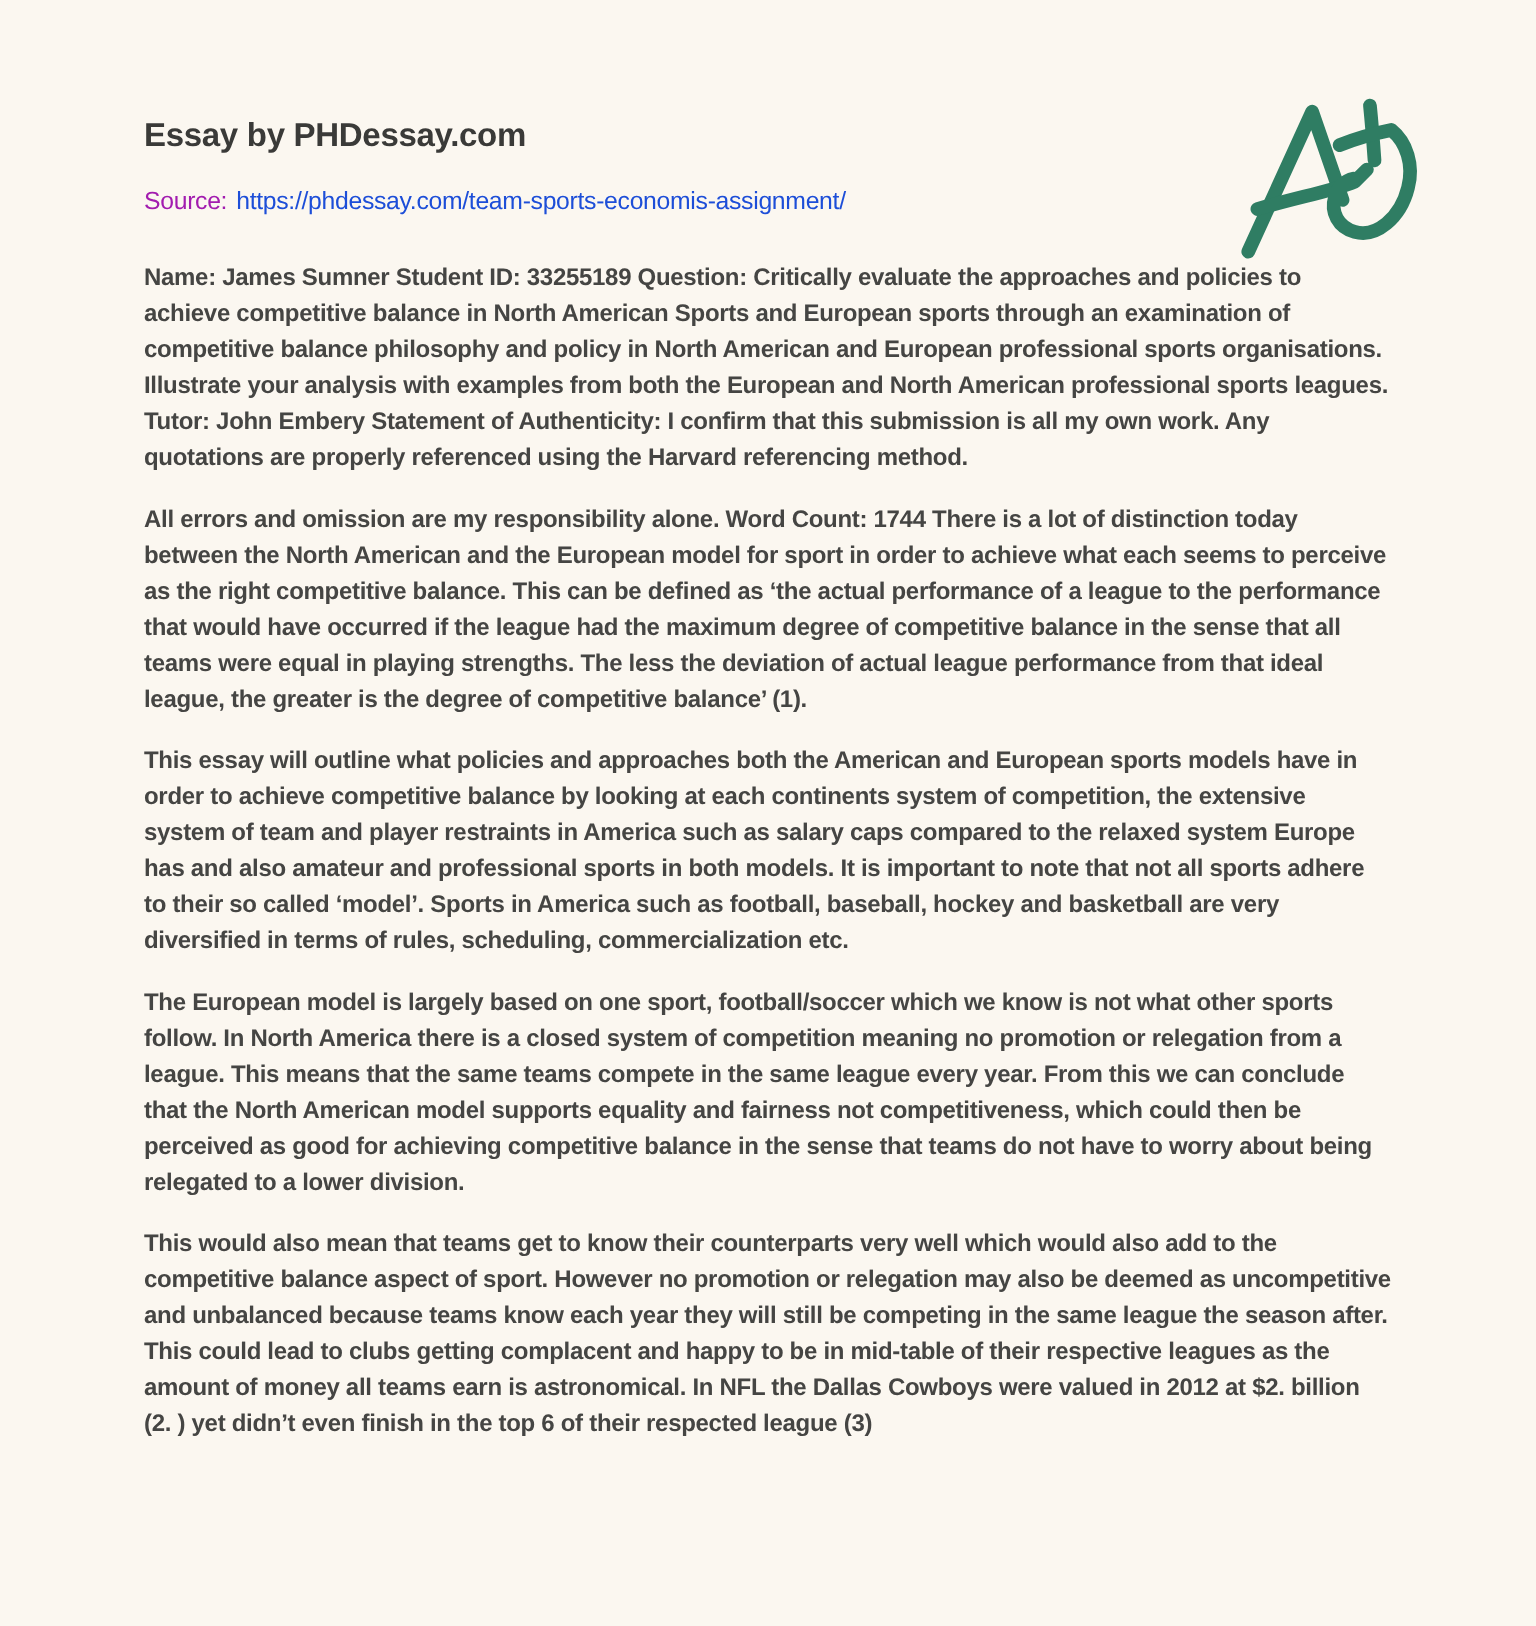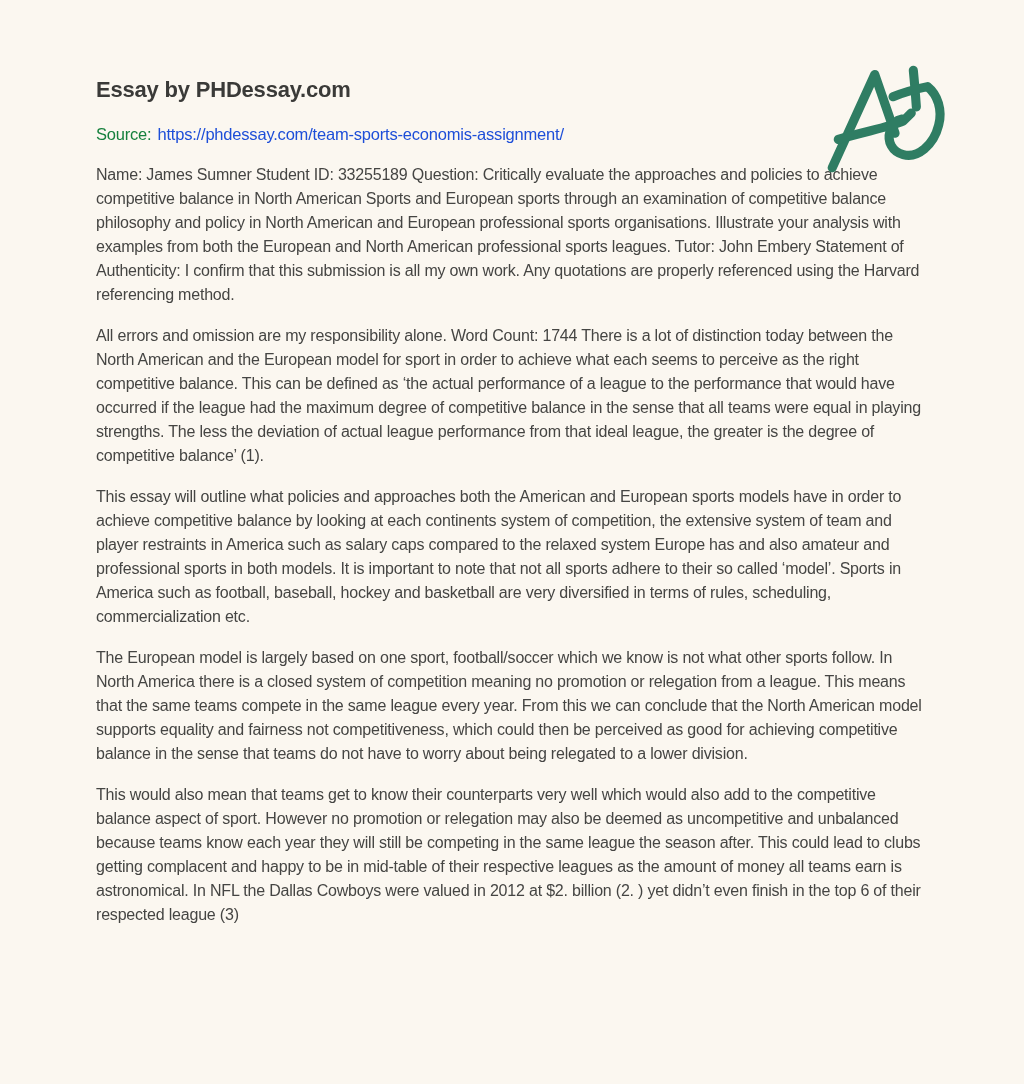--- a/index.html
+++ b/index.html
@@ -27,21 +27,21 @@
     letter-spacing: -0.2px;
   }
   .source-row {
     margin-top: 22px;
     font-size: 16.5px;
     line-height: 20px;
     letter-spacing: -0.2px;
     white-space: nowrap;
   }
   .source-label {
-    color: #15803d;
+    color: #a21caf;
     margin-right: 6px;
   }
   .source-link {
     color: #1d4ed8;
     text-decoration: none;
     font-weight: 500;
     text-align: right;
   }
   .logo {
     position: absolute;
@@ -53,21 +53,22 @@
   .logo svg { width: 100%; height: 100%; }
   .title {
     margin-top: 76px;
     font-size: 31px;
     font-weight: 700;
     line-height: 40px;
     color: #232321;
     letter-spacing: -0.5px;
   }
   .essay-body {
-    margin-top: 19px;
+    margin-top: 30px;
+    font-weight: bold;
   }
   .para {
     font-size: 16px;
     line-height: 24px;
     letter-spacing: -0.2px;
     color: #454543;
     max-width: 834px;
   }
   .para + .para {
     margin-top: 17px;

